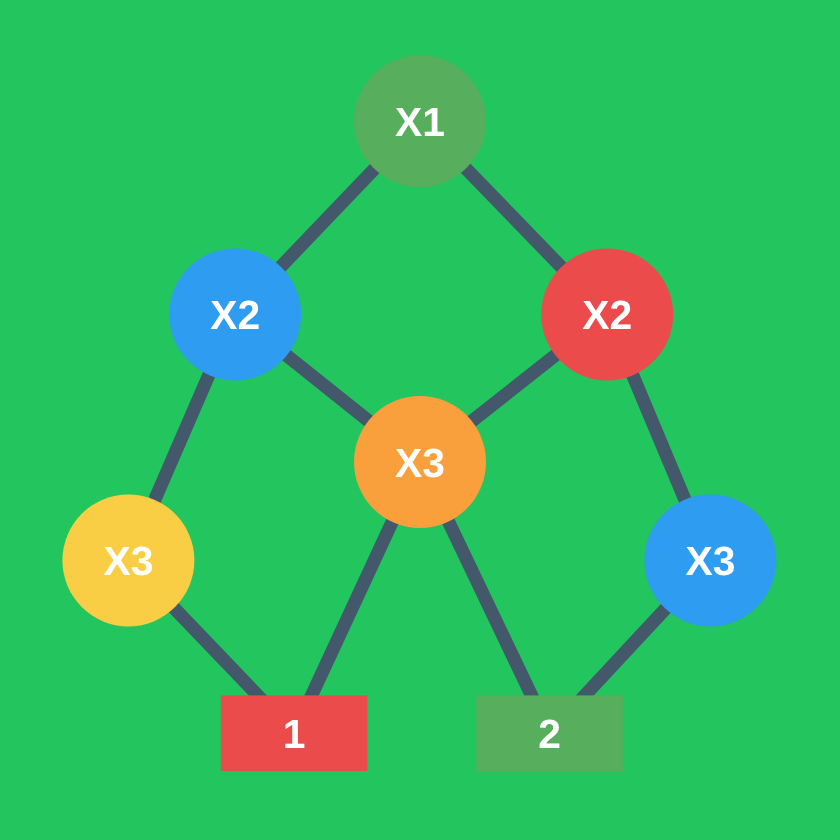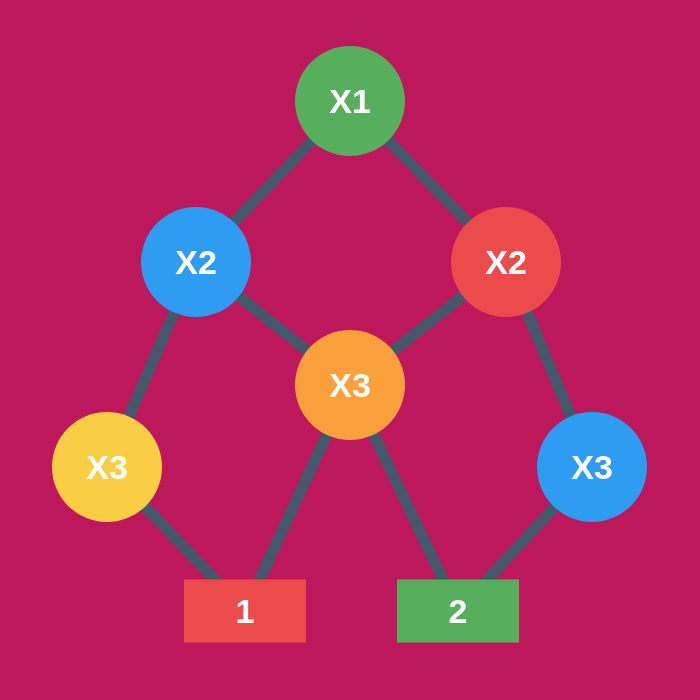--- a/index.html
+++ b/index.html
@@ -4,21 +4,21 @@
 <style>
   html, body {
     margin: 0;
     padding: 0;
     background: #ffffff;
   }
   .canvas {
     width: 700px;
     height: 700px;
     position: relative;
-    background: #be185d;
+    background: #22c55e;
     overflow: hidden;
   }
   svg {
     display: block;
   }
   svg text {
     font-family: "Liberation Sans", "DejaVu Sans", sans-serif;
     font-weight: bold;
   }
 </style>

